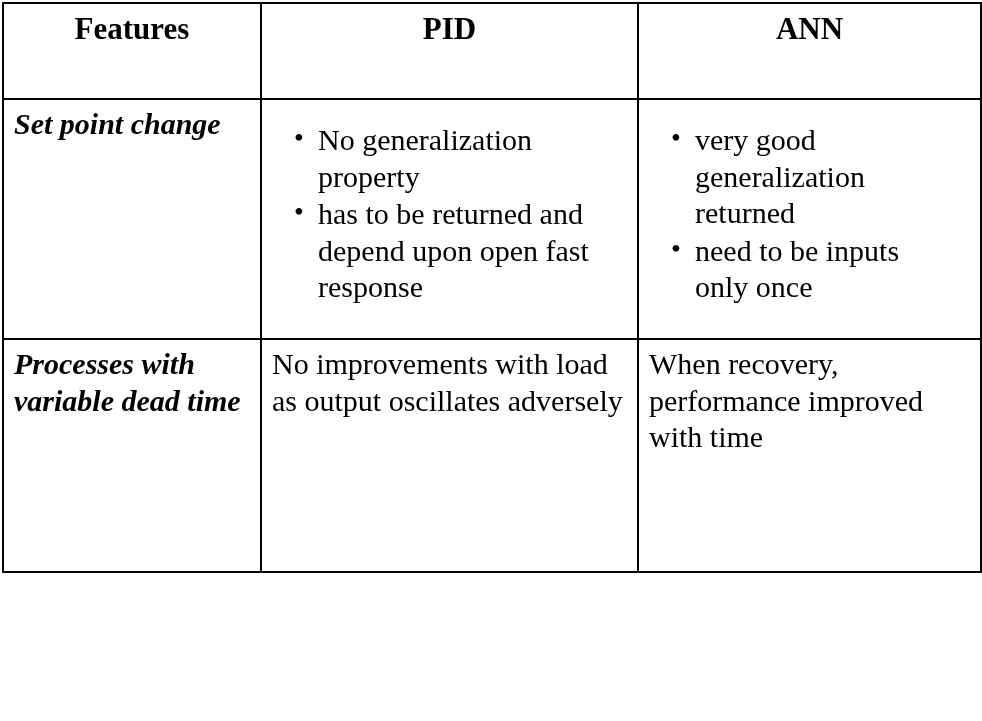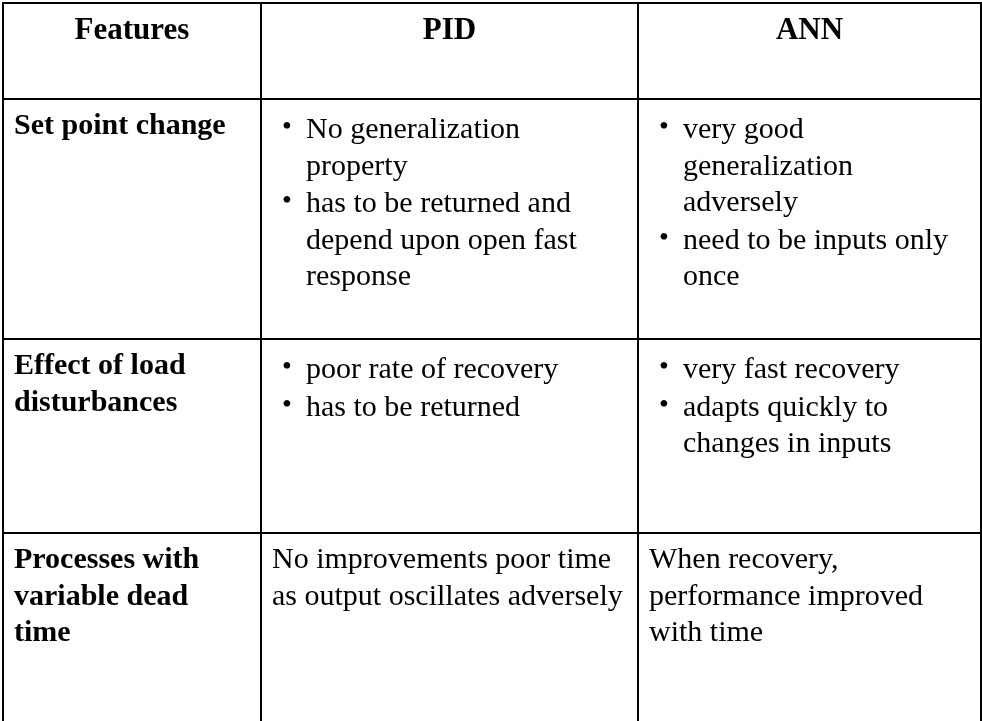--- a/index.html
+++ b/index.html
@@ -44,24 +44,25 @@
     font-size: 31px;
     height: 78px;
     padding-top: 6px;
     vertical-align: top;
   }
   td.feature-cell {
     font-weight: bold;
     font-size: 30px;
     line-height: 1.25;
     padding-top: 8px;
+    font-style: italic;
   }
   ul.bullets {
     list-style: none;
-    margin: 4px;
+    margin: 16px;
     padding: 0;
   }
   ul.bullets li {
     position: relative;
     padding-left: 30px;
     margin: 0 0 1px 0;
     line-height: 1.22;
   }
   ul.bullets li::before {
     content: "\2022";
@@ -100,46 +101,31 @@
       <tr class="row-setpoint">
         <td class="feature-cell">Set point change</td>
         <td>
           <ul class="bullets">
             <li>No generalization property</li>
             <li>has to be returned and depend upon open fast response</li>
           </ul>
         </td>
         <td>
           <ul class="bullets">
-            <li>very good generalization adversely</li>
+            <li>very good generalization returned</li>
             <li>need to be inputs only once</li>
           </ul>
         </td>
       </tr>
 
-      <tr class="row-load">
-        <td class="feature-cell">Effect of load disturbances</td>
-        <td>
-          <ul class="bullets">
-            <li>poor rate of recovery</li>
-            <li>has to be returned</li>
-          </ul>
-        </td>
-        <td>
-          <ul class="bullets">
-            <li>very fast recovery</li>
-            <li>adapts quickly to changes in inputs</li>
-          </ul>
-        </td>
-      </tr>
 
       <tr class="row-deadtime">
         <td class="feature-cell">Processes with variable dead time</td>
         <td>
-          <div class="plain-text">No improvements poor time as output oscillates adversely</div>
+          <div class="plain-text">No improvements with load as output oscillates adversely</div>
         </td>
         <td>
           <div class="plain-text">When recovery, performance improved with time</div>
         </td>
       </tr>
 
     </tbody>
   </table>
 </div>
 

